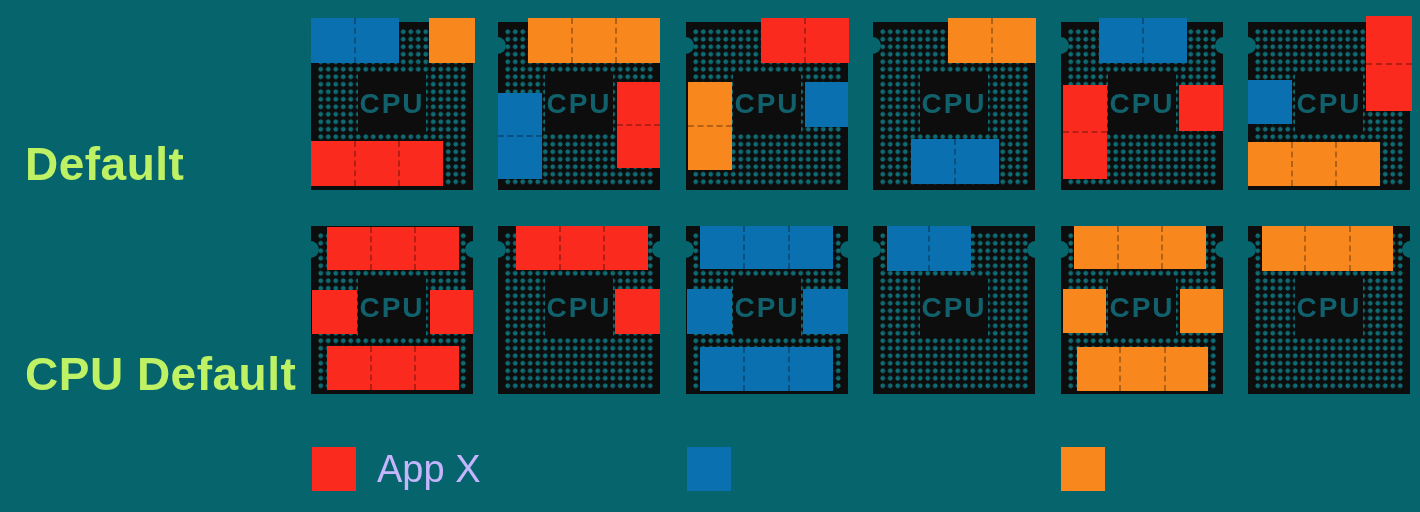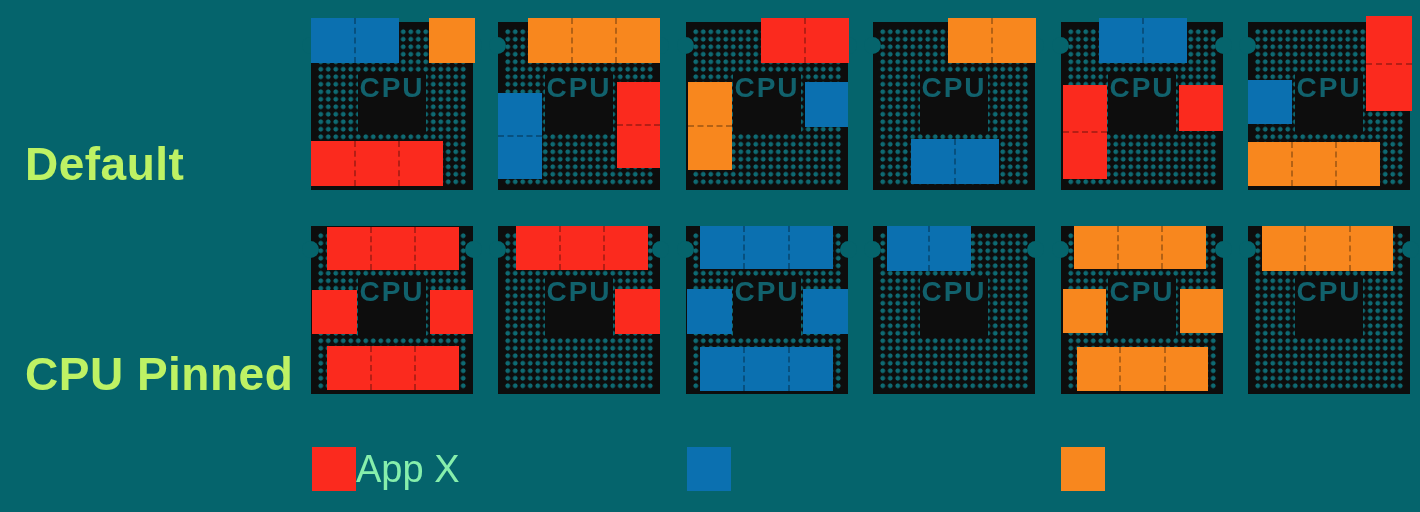--- a/index.html
+++ b/index.html
@@ -45,21 +45,21 @@
     background:var(--bg,#05646c);
     top:15px;
   }
   .chip .notch.left{left:-9px;}
   .chip .notch.right{right:-9px;}
   .chip .die{
     position:absolute;
     left:47px;top:52px;
     width:68px;height:60px;
     background:var(--chip,#0d0d0d);
-    display:flex;justify-content:center;
+    display:flex;align-items:center;justify-content:center;
   }
   .chip .die span{
     color:var(--cputext,#11616c);
     font-weight:700;
     font-size:28px;
     letter-spacing:2px;
     line-height:1;
   }
   .block{
     position:absolute;
@@ -75,33 +75,34 @@
     top:447px;
     height:44px;
     display:flex;
     align-items:center;
   }
   .legend-swatch{
     width:44px;height:44px;
     flex:0 0 44px;
   }
   .legend-text{
-    color:#86efac;
+    color:#c4b5fd;
     font-size:38px;
     font-weight:400;
+    margin-left:21px;
     line-height:1;
     white-space:nowrap;
   }
 </style>
 </head>
 <body>
 
 <div class="stage">
   <div class="row-label" id="row-label-0">Default</div>
-  <div class="row-label" id="row-label-1">CPU Pinned</div>
+  <div class="row-label" id="row-label-1">CPU Default</div>
   <div id="chips">
       <div class="chip" style="left: 311px; top: 22px;">
         <div class="dots"></div>
         <div class="notch left"></div>
         <div class="notch right"></div>
         <div class="die">
           <span>CPU</span>
         </div>
         <div class="block h" style="left: 0px; top: -4px; width: 88px; height: 45px; background: rgb(11, 112, 176);">
           <div class="cell"></div>

